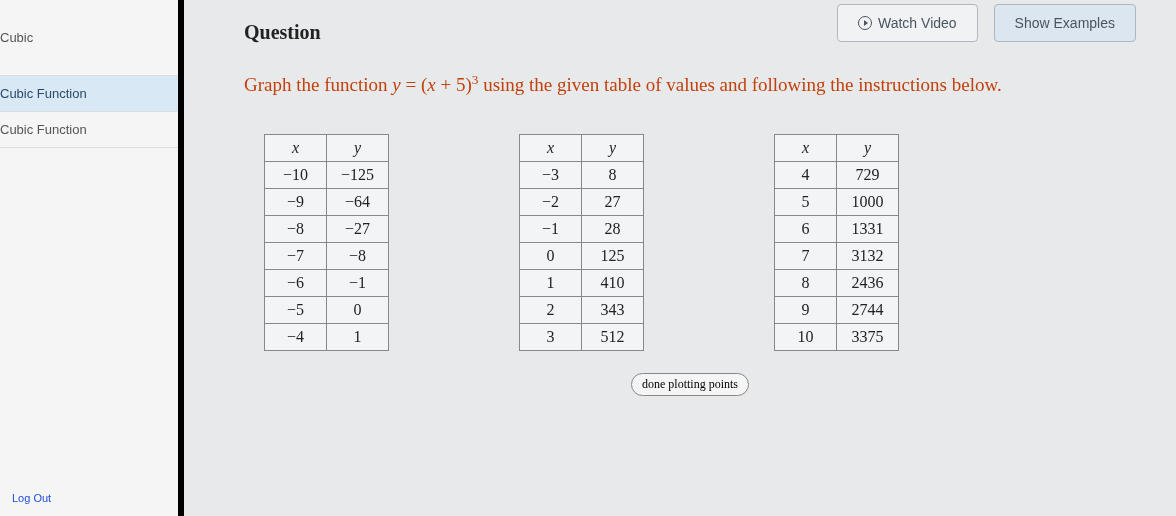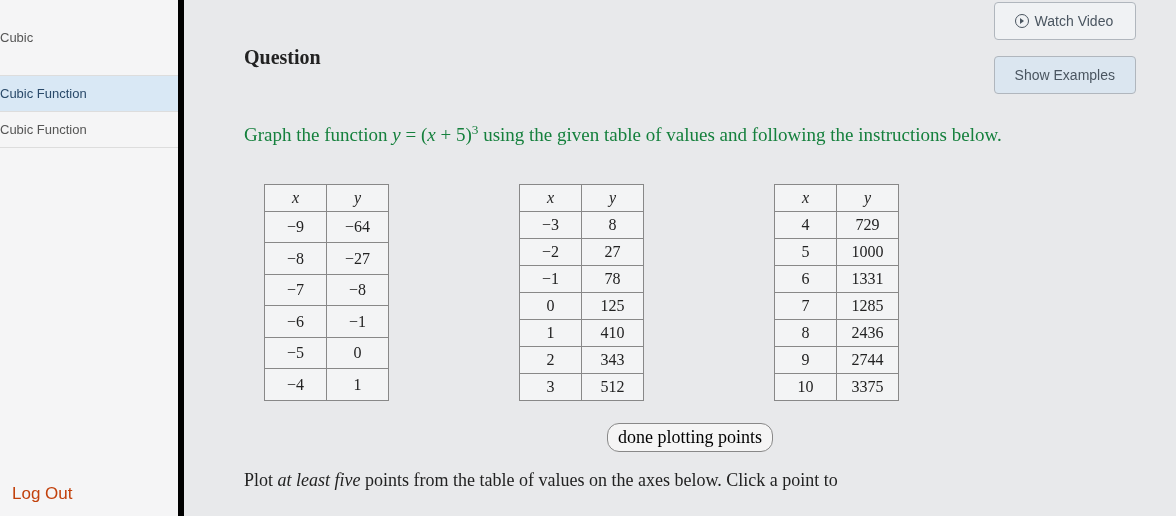--- a/index.html
+++ b/index.html
@@ -29,43 +29,43 @@
   cursor: pointer;
 }
 .sidebar .item.top { padding-top: 30px; padding-bottom: 30px; }
 .sidebar .item.active {
   background: #d9e8f5;
   color: #2a4a6a;
 }
 .sidebar .spacer { flex: 1; }
 .sidebar .logout {
   padding: 12px;
-  color: #c2410c;
-  font-size: 17px;
+  color: #1d4ed8;
+  font-size: 11px;
   cursor: pointer;
 }
 .main {
   flex: 1;
   padding: 0 40px 0 60px;
   position: relative;
 }
 .header-row {
   display: flex;
   align-items: center;
   justify-content: space-between;
   padding-top: 2px;
 }
 .qtitle {
   font-family: Georgia, serif;
   font-weight: bold;
   font-size: 20px;
   color: #222;
   margin-top: 19px;
 }
-.header-buttons { display: flex; gap: 16px; flex-direction: column; }
+.header-buttons { display: flex; gap: 16px; }
 .btn {
   font-family: -apple-system, Segoe UI, Arial, sans-serif;
   font-size: 14px;
   padding: 10px 20px;
   border: 1px solid #b0b6bd;
   border-radius: 4px;
   background: #f0f2f4;
   color: #4a5560;
   cursor: pointer;
   display: inline-flex;
@@ -79,21 +79,21 @@
 }
 .play-icon::after {
   content: ""; display: block; width: 0; height: 0;
   border-left: 4px solid #4a5560; border-top: 3px solid transparent; border-bottom: 3px solid transparent;
   margin-left: 1px;
 }
 .prompt {
   margin-top: 26px;
   font-family: Georgia, serif;
   font-size: 19px;
-  color: #15803d;
+  color: #c2410c;
   line-height: 1.5;
 }
 .math { font-style: italic; font-family: 'Latin Modern', Georgia, serif; }
 .sup { font-size: 0.7em; vertical-align: super; font-style: normal;}
 .tables-row {
   display: flex;
   justify-content: flex-start;
   gap: 130px;
   margin-top: 34px;
   margin-left: 20px;
@@ -109,21 +109,21 @@
   text-align: center;
   min-width: 62px;
   background: #f3f4f5;
   font-weight: normal;
 }
 table.data th { font-style: italic; }
 .done-btn {
   display: block;
   margin: 22px auto 0 auto;
   font-family: Georgia, serif;
-  font-size: 18px;
+  font-size: 12px;
   padding: 3px 10px;
   border: 1px solid #888;
   background: #f5f5f5;
   cursor: pointer;
   border-radius: 12px;
   text-align: center;
 }
 .footer-text {
   margin-top: 18px;
   font-family: Georgia, serif;
@@ -172,20 +172,24 @@
   <div class="tables-row">
     <table class="data">
         <thead>
           <tr>
       <th>x</th>
       <th>y</th>
     </tr>
         </thead>
         <tbody>
           <tr>
+            <td>−10</td>
+            <td>−125</td>
+          </tr>
+          <tr>
             <td>−9</td>
             <td>−64</td>
           </tr>
           <tr>
             <td>−8</td>
             <td>−27</td>
           </tr>
           <tr>
             <td>−7</td>
             <td>−8</td>
@@ -216,21 +220,21 @@
           <tr>
             <td>−3</td>
             <td>8</td>
           </tr>
           <tr>
             <td>−2</td>
             <td>27</td>
           </tr>
           <tr>
             <td>−1</td>
-            <td>78</td>
+            <td>28</td>
           </tr>
           <tr>
             <td>0</td>
             <td>125</td>
           </tr>
           <tr>
             <td>1</td>
             <td>410</td>
           </tr>
           <tr>
@@ -259,21 +263,21 @@
           <tr>
             <td>5</td>
             <td>1000</td>
           </tr>
           <tr>
             <td>6</td>
             <td>1331</td>
           </tr>
           <tr>
             <td>7</td>
-            <td>1285</td>
+            <td>3132</td>
           </tr>
           <tr>
             <td>8</td>
             <td>2436</td>
           </tr>
           <tr>
             <td>9</td>
             <td>2744</td>
           </tr>
           <tr>
@@ -281,16 +285,13 @@
             <td>3375</td>
           </tr>
         </tbody>
       </table>
   </div>
 
   <button class="done-btn">
     <span>done plotting points</span>
   </button>
 
-  <div class="footer-text">
-    <span>Plot </span><span class="ital">at least five</span><span> points from the table of values on the axes below. Click a point to</span>
-  </div>
 </div>
 
 </body></html>

